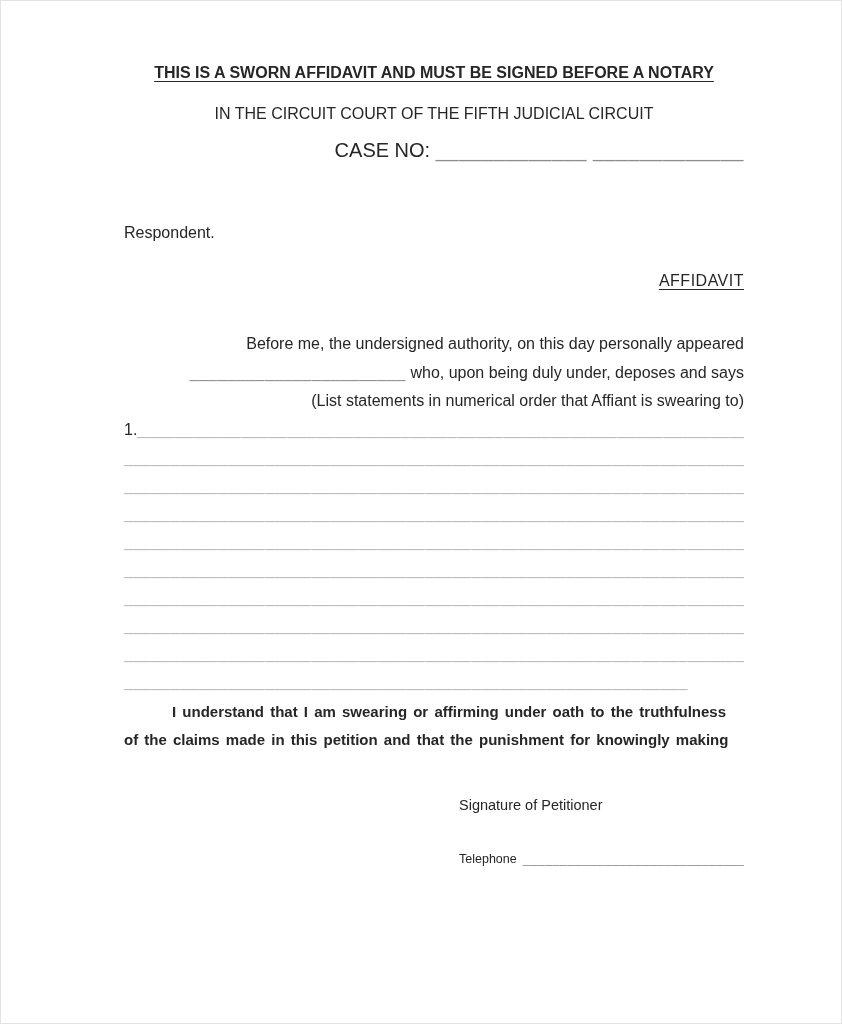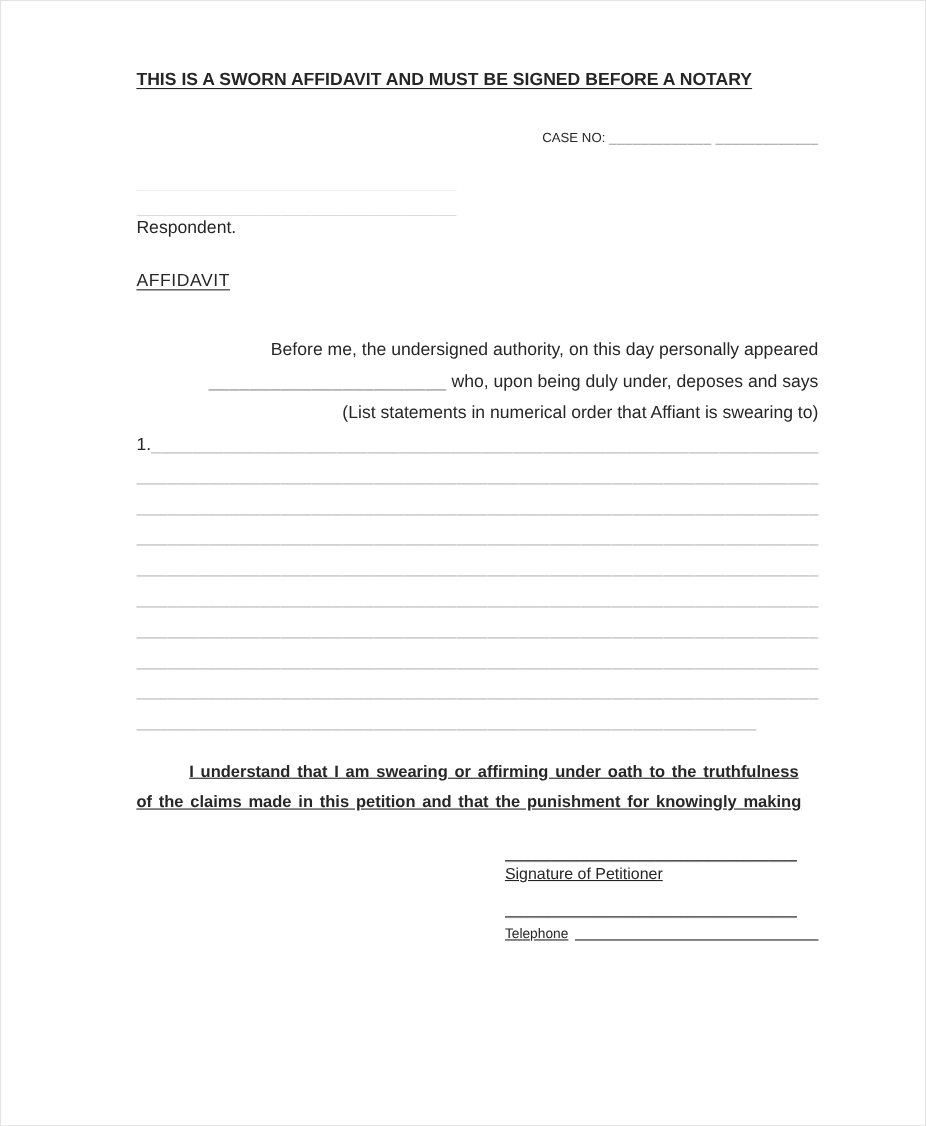--- a/index.html
+++ b/index.html
@@ -15,82 +15,81 @@
     overflow: hidden;
   }
   .content {
     position: absolute;
     left: 123px;
     top: 0;
     width: 620px;
   }
   .notice {
     margin-top: 62px;
+    text-align: center;
     font-size: 16px;
     line-height: 20px;
     font-weight: bold;
     text-decoration: underline;
     text-underline-offset: 3px;
     white-space: nowrap;
   }
   .court {
     margin-top: 21px;
     text-align: center;
     font-size: 16px;
     line-height: 20px;
   }
   .case-row {
-    margin-top: 34px;
+    margin-top: 18px;
     text-align: right;
-    font-size: 12px;
+    font-size: 20px;
     line-height: 17px;
     white-space: nowrap;
   }
   .blank { color: #8d8d8d; letter-spacing: 0.5px; }
   .blank-light { color: #b9b9b9; letter-spacing: 0.5px; }
   .blank-row { line-height: 13px; white-space: nowrap; overflow: hidden; }
   .party { margin-top: 26px; font-size: 16px; }
   .party .label { line-height: 20px; margin-top: 2px; }
   .party .vs { margin-top: 13px; line-height: 20px; }
   .party .blank-row.second { margin-top: 10px; }
   .affidavit-heading {
     margin-top: 28px;
-    text-align: left;
+    text-align: right;
     font-size: 16px;
     line-height: 19px;
     letter-spacing: 0.5px;
     text-decoration: underline;
     text-underline-offset: 3px;
   }
   .intro {
     margin-top: 40px;
     font-size: 16px;
     line-height: 28.5px;
     white-space: nowrap;
     text-align: right;
   }
   .intro .indent { text-indent: 40px; }
   .statements { font-size: 16px; }
   .statements .row { line-height: 28px; white-space: nowrap; overflow: hidden; }
   .oath {
-    margin-top: 17px;
+    margin-top: 2px;
     font-size: 15px;
     font-weight: bold;
     line-height: 28.6px;
     word-spacing: 2px;
     white-space: nowrap;
-    text-decoration: underline;
   }
   .oath .indent { text-indent: 48px; }
   .signature-block {
     margin-top: 26px;
     margin-left: 335px;
     width: 285px;
     font-size: 14.5px;
-    text-decoration: underline;
   }
   .signature-block .sig-label { line-height: 19px; margin-top: 2px; }
   .signature-block .small-row {
     font-size: 12.5px;
     line-height: 16px;
     white-space: nowrap;
     overflow: hidden;
   }
   .signature-block .blank-row.second { margin-top: 17px; }
   .signature-block .tel-row { margin-top: 6px; }
@@ -98,20 +97,21 @@
 </style>
 </head>
 <body>
 
 <div class="page">
   <div class="content">
 
     <div class="notice">THIS IS A SWORN AFFIDAVIT AND MUST BE SIGNED BEFORE A NOTARY</div>
 
     <div class="court">
+      <div>IN THE CIRCUIT COURT OF THE FIFTH JUDICIAL CIRCUIT</div>
     </div>
 
     <div class="case-row">
       <span>CASE NO:</span>
       <span class="blank">_____________ _____________</span>
     </div>
 
     <div class="party">
       <div class="blank-row">
         <span class="blank">_______________________________</span>

